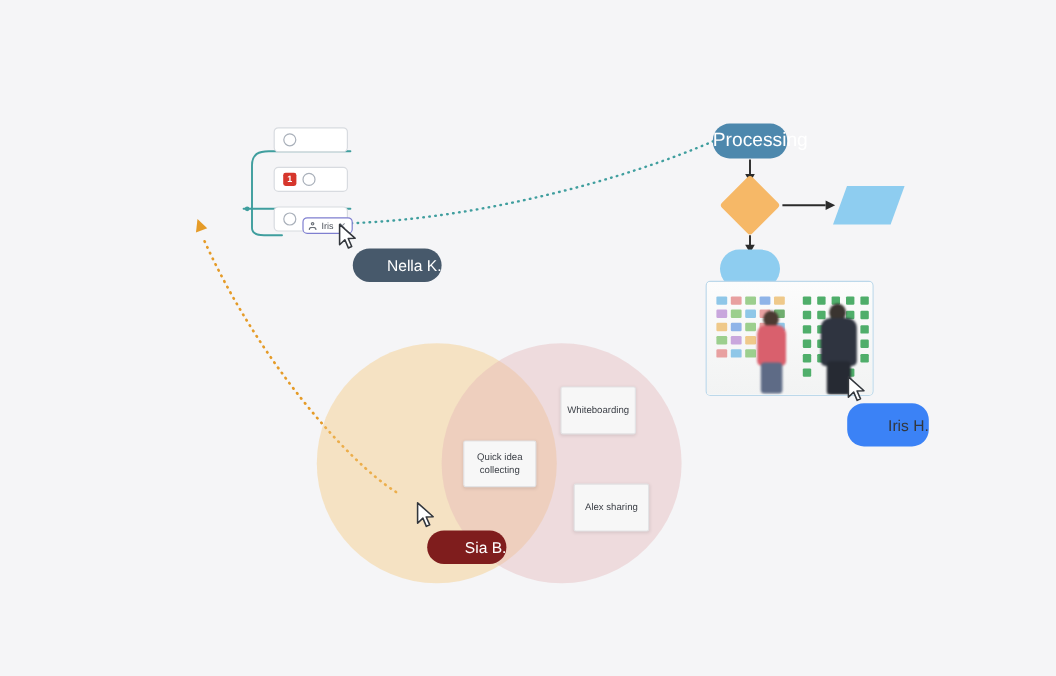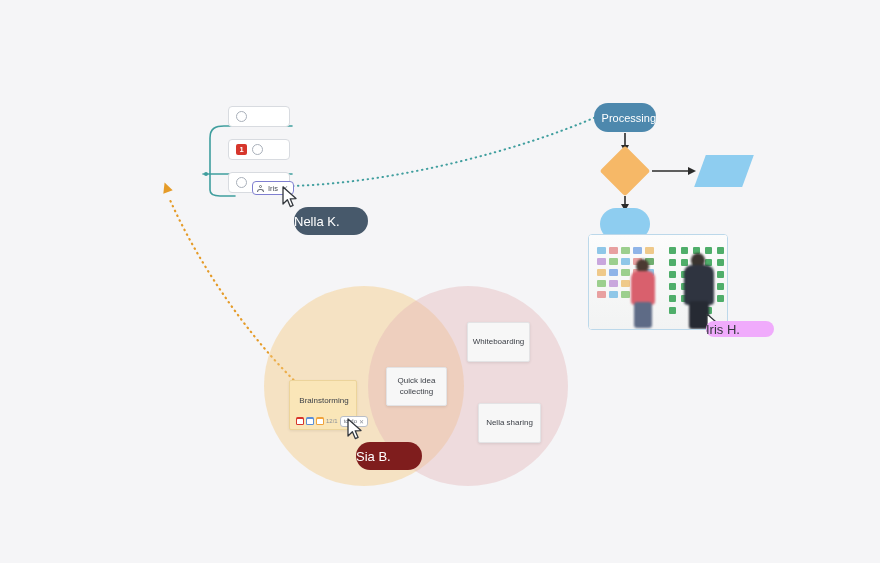--- a/index.html
+++ b/index.html
@@ -72,28 +72,28 @@
     border-radius:50%;border:1px solid #6b7078;box-sizing:border-box;
   }
   .person-ico:after{
     content:"";position:absolute;left:.4px;top:4px;width:6.2px;height:3.4px;
     border:1px solid #6b7078;border-bottom:none;border-radius:3px 3px 0 0;
     box-sizing:border-box;
   }
 
   
   .name-pill{
-    border-radius:14px;display:flex;align-items:center;justify-content:flex-start;
+    border-radius:14px;display:flex;align-items:center;justify-content:flex-end;
     font-size:13px;white-space:nowrap;
   }
 
   
   .fc-proc{
-    background:#4d88ad;border-radius:14px;color:#fff;font-size:11px;
-    display:flex;align-items:center;justify-content:flex-end;
+    background:#4d88ad;border-radius:14px;color:#fff;font-size:16px;
+    display:flex;align-items:center;justify-content:flex-start;
   }
   .fc-diamond{
     background:#f6b867;transform:rotate(45deg);border-radius:3px;
   }
   .fc-para{
     background:#8ecdf0;
     transform:skewX(-20deg);
   }
   .fc-blue-round{
     background:#8ecdf0;border-radius:16px;
@@ -269,53 +269,40 @@
           <div class="body"></div>
           <div class="legs"></div>
       </div>
     </div>
   </div>
 
   <svg class="cursor" style="left:705px;top:313px;" viewBox="0 0 18 24">
     <path d="M2,1 L2,18 L6.4,13.8 L9.3,20.6 L12.1,19.4 L9.2,12.8 L15,12.6 Z" fill="#ffffff" stroke="#33373d" stroke-width="1.3" stroke-linejoin="round"></path>
   </svg>
 
-  <div class="abs name-pill" style="left:706px;top:321px;width:68px;height:16px;background:#f0abfc;color:#33373d;">
+  <div class="abs name-pill" style="left:706px;top:336px;width:68px;height:36px;background:#3b82f6;color:#33373d;">
     <span>Iris H.</span>
   </div>
 
   <div class="venn-c venn-left" style="left:264px;top:286px;width:200px;height:200px;"></div>
   <div class="venn-c venn-right" style="left:368px;top:286px;width:200px;height:200px;"></div>
 
   <div class="abs venn-card" style="left:467px;top:322px;width:63px;height:40px;">
     <span>Whiteboarding</span>
   </div>
 
   <div class="abs venn-card" style="left:386px;top:367px;width:61px;height:39px;flex-direction:column;">
     <span>Quick idea</span>
     <span>collecting</span>
   </div>
 
   <div class="abs venn-card" style="left:478px;top:403px;width:63px;height:40px;">
-    <span>Nella sharing</span>
-  </div>
-
-  <div class="abs brainstorm" style="left:289px;top:380px;width:68px;height:50px;">
-    <div class="bs-title" style="position:absolute;left:0;top:15px;width:68px;">Brainstorming</div>
-    <div class="meta-strip" style="position:absolute;left:2px;top:34px;width:64px;height:12px;gap:2px;">
-      <span class="mini-badge" style="background:#d6362c;"></span>
-      <span class="mini-badge" style="background:#5b8fd6;"></span>
-      <span class="mini-badge" style="background:#f0a33c;"></span>
-      <span class="meta-txt">12/1</span>
-      <span class="chip">
-        <span>to do</span>
-        <span class="x">✕</span>
-      </span>
-    </div>
-  </div>
+    <span>Alex sharing</span>
+  </div>
+
 
   <svg class="cursor" style="left:346px;top:418px;" viewBox="0 0 18 24">
     <path d="M2,1 L2,18 L6.4,13.8 L9.3,20.6 L12.1,19.4 L9.2,12.8 L15,12.6 Z" fill="#ffffff" stroke="#33373d" stroke-width="1.3" stroke-linejoin="round"></path>
   </svg>
 
   <div class="abs name-pill" style="left:356px;top:442px;width:66px;height:28px;background:#7f1d1d;color:#ffffff;">
     <span>Sia B.</span>
   </div>
 
 </div>

